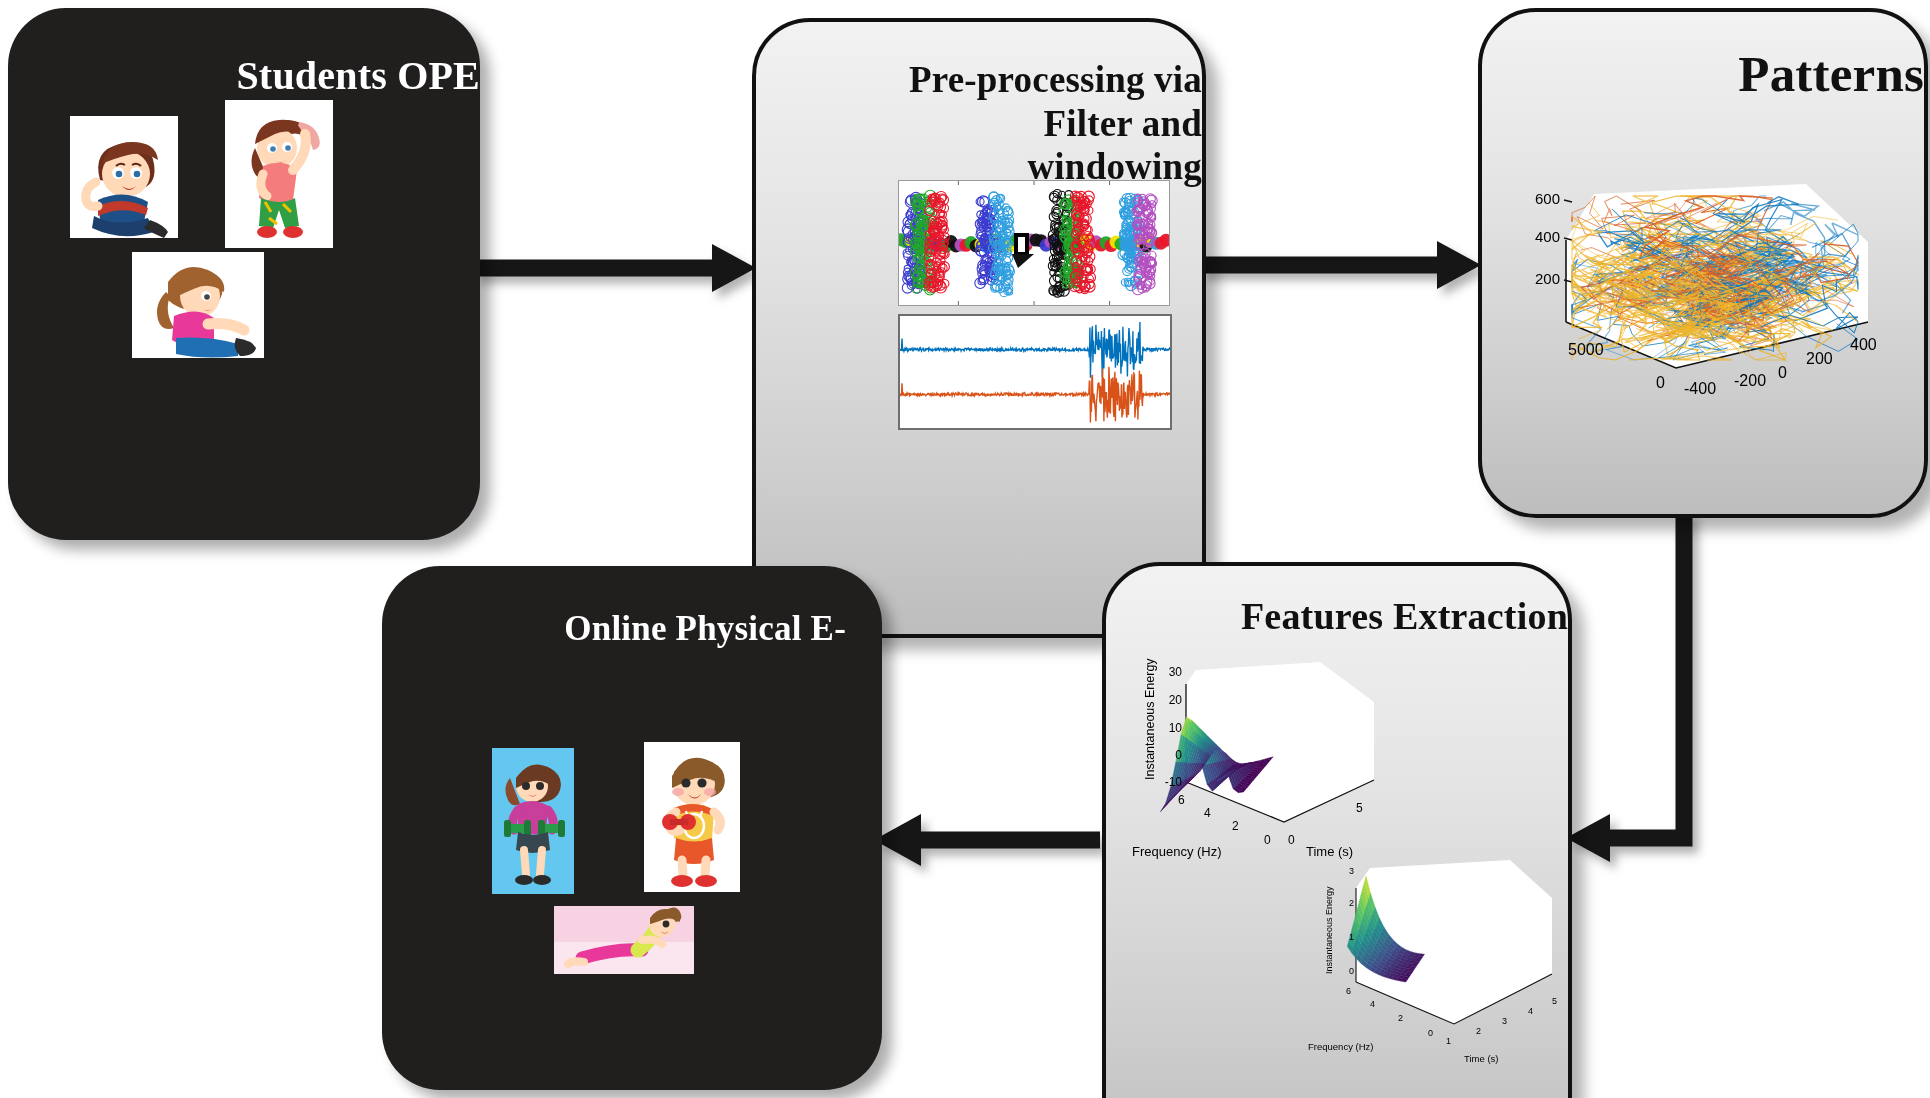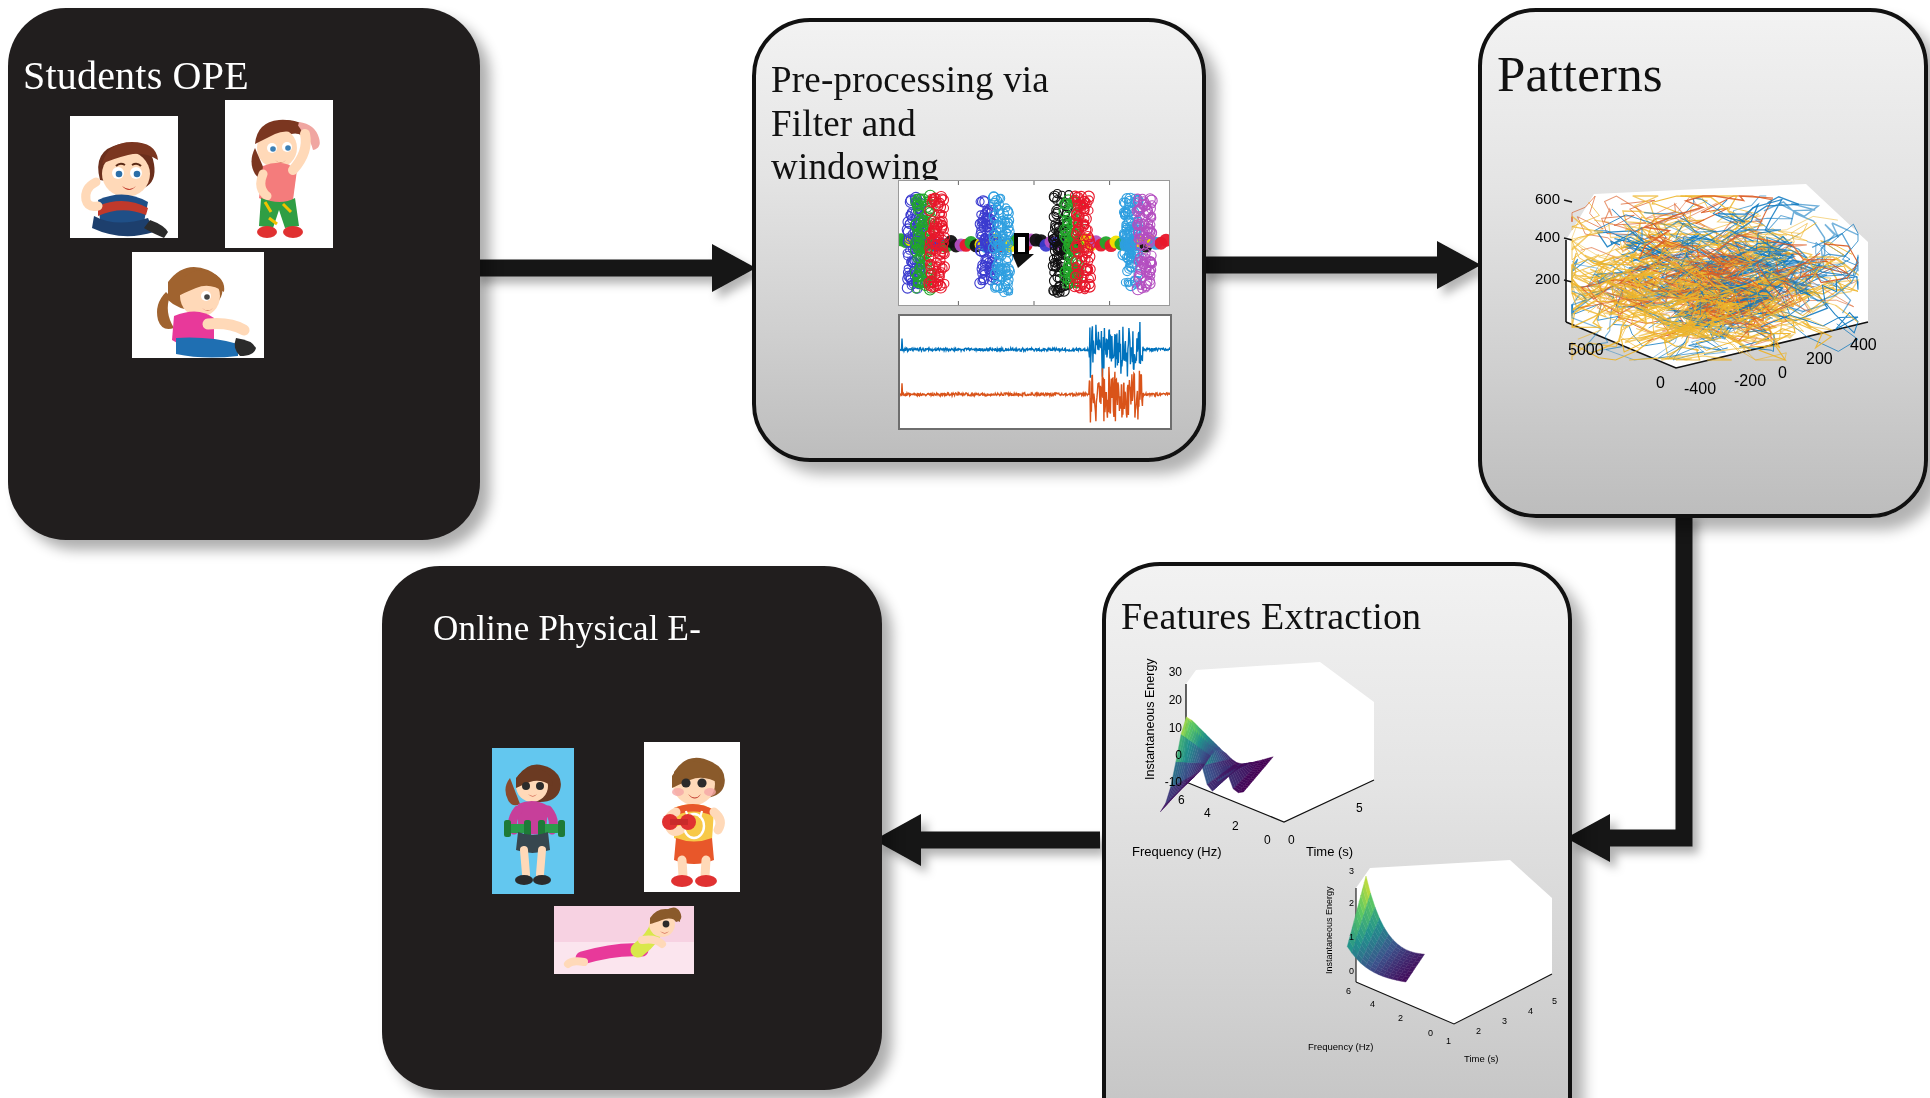--- a/index.html
+++ b/index.html
@@ -6,30 +6,30 @@
   html,body{margin:0;padding:0;background:#fff;}
   body{width:1930px;height:1098px;position:relative;overflow:hidden;
        font-family:"Liberation Serif","DejaVu Serif",serif;}
   #stage{position:absolute;inset:0;width:1930px;height:1098px;}
 
   
   .node{position:absolute;box-sizing:border-box;border-radius:58px;}
   .node.dark{background:#211e1e;color:#fff;box-shadow:10px 10px 13px rgba(0,0,0,.32);}
   .node.light{background:linear-gradient(180deg,#f2f2f2 0%,#e4e4e4 35%,#cfcfcf 72%,#bdbdbd 100%);
               border:4px solid #111;color:#111;box-shadow:12px 12px 14px rgba(0,0,0,.30);}
-  .node-title{position:absolute;left:15px;right:0;text-align:left;line-height:1.18;
-              font-weight:400;letter-spacing:.2px;}
+  .node-title{position:absolute;left:15px;right:0;text-align:right;line-height:1.18;
+              font-weight:700;letter-spacing:.2px;}
 
   
   #node-students{left:8px;top:8px;width:472px;height:532px;}
   #node-students .node-title{top:44px;font-size:40px;}
   .kid{position:absolute;background:#fff;overflow:hidden;}
 
   
-  #node-pre{left:752px;top:18px;width:454px;height:444px;}
+  #node-pre{left:752px;top:18px;width:454px;height:620px;}
   #node-pre .node-title{top:36px;font-size:37px;}
   #scatter-panel{position:absolute;left:142px;top:158px;width:270px;height:124px;
                  background:#fff;border:1px solid #9a9a9a;overflow:hidden;}
   #signal-panel{position:absolute;left:142px;top:292px;width:270px;height:112px;
                 background:#fff;border:2px solid #6e6e6e;overflow:hidden;}
 
   
   #node-patterns{left:1478px;top:8px;width:450px;height:510px;}
   #node-patterns .node-title{top:32px;font-size:51px;}
   #patterns-plot{position:absolute;left:24px;top:160px;width:390px;height:240px;}

